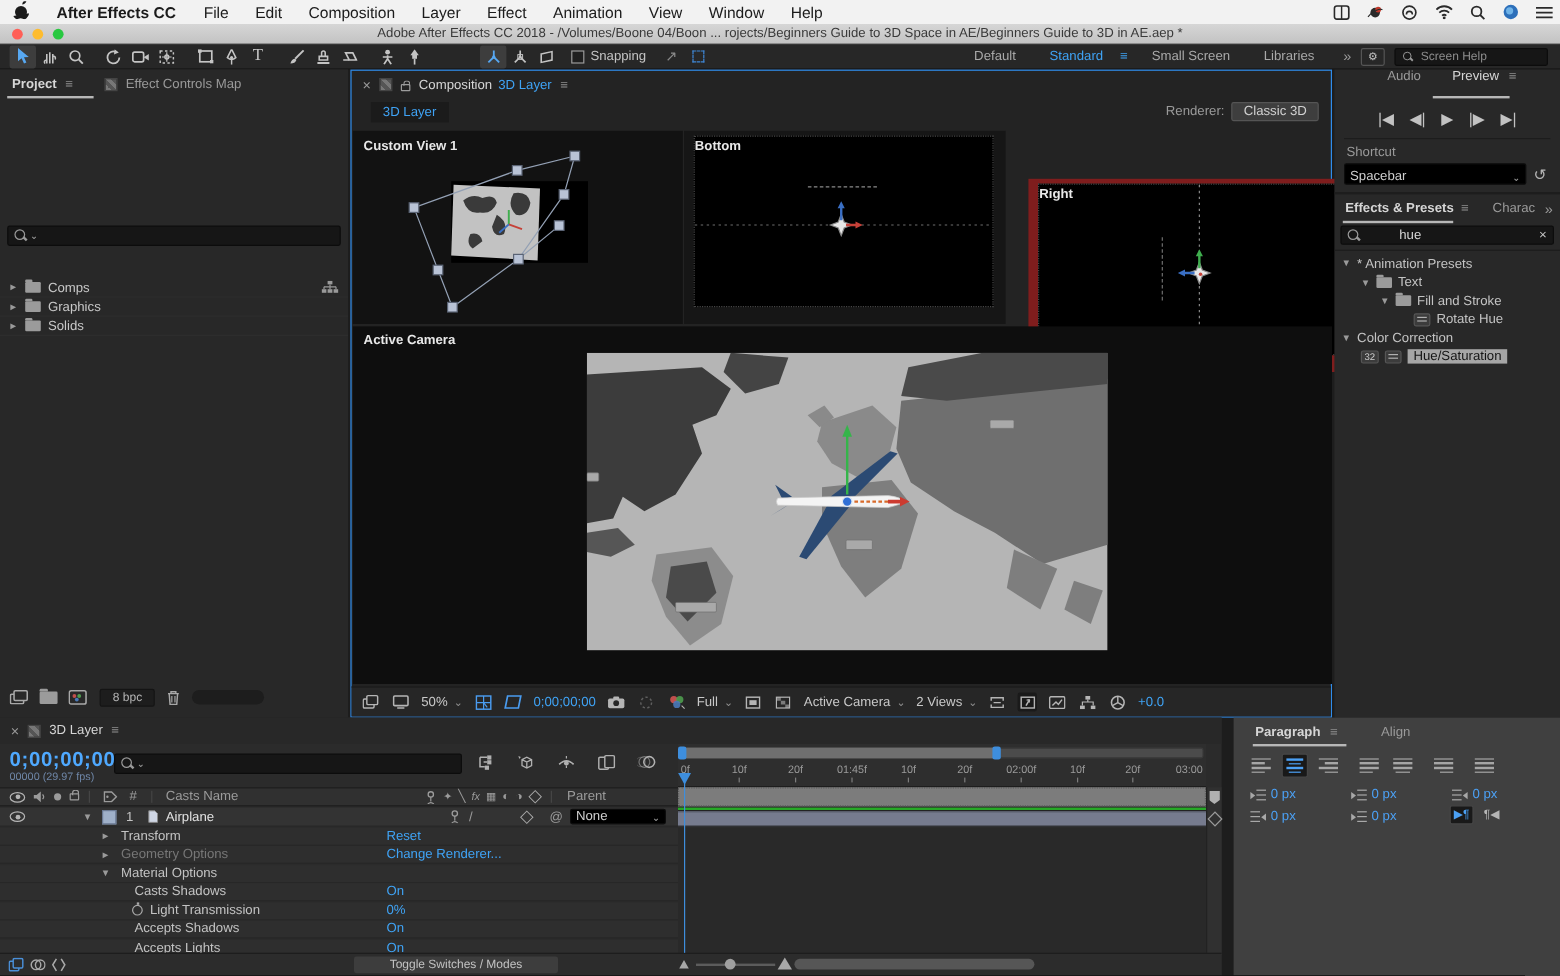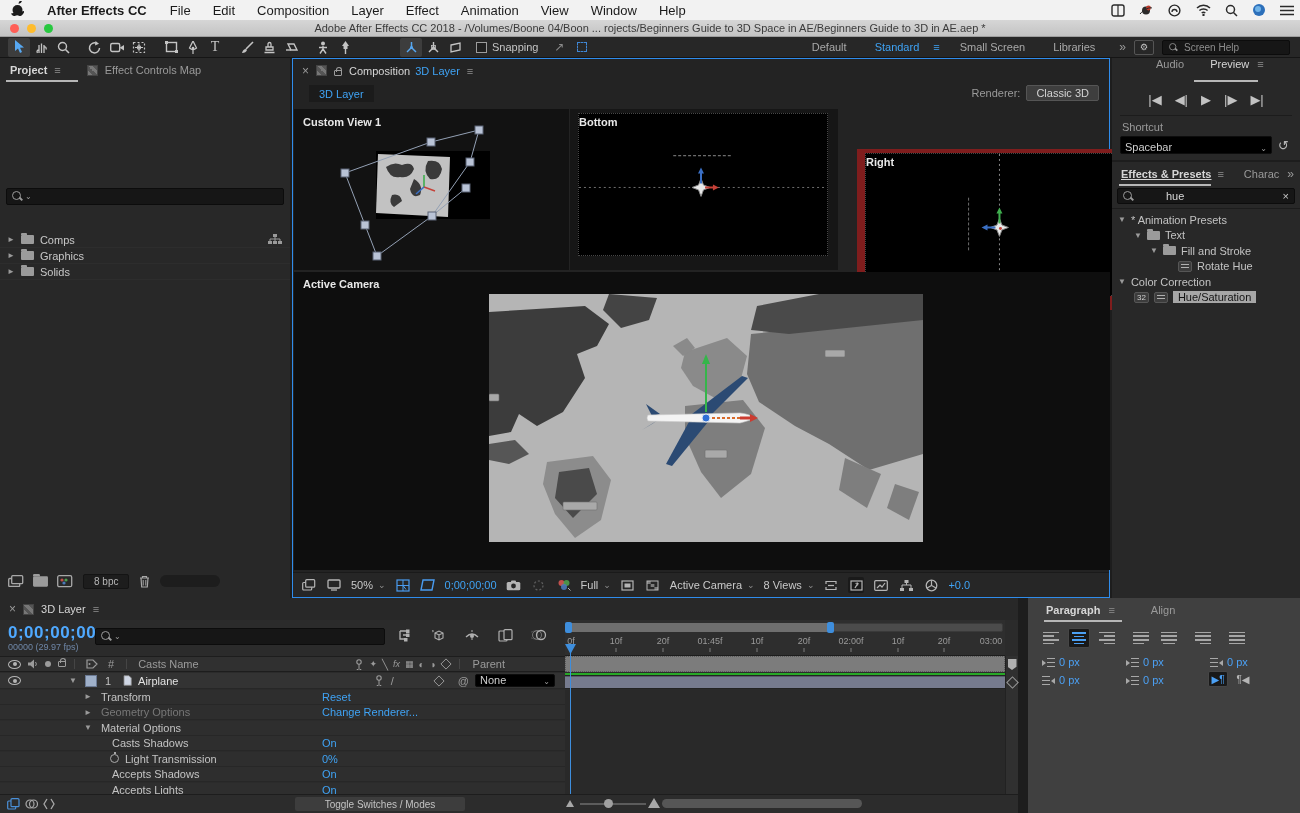--- a/index.html
+++ b/index.html
@@ -615,21 +615,21 @@
           <svg width="13" height="11" viewBox="0 0 13 11">
             <rect x="1" y="1" width="11" height="9" fill="none" stroke="#b5b5b5"></rect>
             <path d="M1 1 h3.7 v3 h3.7 v3 h3.6 v3 h-3.6 v-3 h-3.7 v-3 h-3.7z" fill="#b5b5b5" opacity=".6"></path>
           </svg>
         </span>
       <span class="ddl">
         <span>Active Camera</span>
         <span class="dd">⌄</span>
       </span>
       <span class="ddl">
-        <span>8 Views</span>
+        <span>2 Views</span>
         <span class="dd">⌄</span>
       </span>
       <span class="cbi">
           <svg width="14" height="11" viewBox="0 0 14 11">
             <path d="M2 4 V1.5 H12 V4 M2 7 V9.5 H12 V7" fill="none" stroke="#b5b5b5" stroke-width="1.2"></path>
             <line x1="4" y1="5.5" x2="10" y2="5.5" stroke="#b5b5b5" stroke-width="1.2"></line>
           </svg>
         </span>
       <span class="cbi" style="background:#1a1a1a;border-radius:2px;">
           <svg width="13" height="11" viewBox="0 0 13 11">
@@ -687,21 +687,21 @@
     <div class="abs tabtxt" style="left:10px;top:63px;">Shortcut</div>
     <div class="abs dropdown" style="left:8px;top:78px;width:152px;">
       <span>Spacebar</span>
       <span class="dd tri">⌄</span>
     </div>
     <div class="abs" style="left:166px;top:80px;color:#b5b5b5;font-size:13px;">↺</div>
     <div class="abs" style="left:0;top:102px;width:188px;height:2px;background:#1d1d1d;"></div>
 
     <div style="position:absolute;left:0;top:104px;width:100%;height:24px;display:flex;align-items:center;">
       <span style="width:9px"></span>
-      <span class="tabtxt on" style="font-weight:bold;text-decoration:underline;">Effects &amp; Presets</span>
+      <span class="tabtxt on" style="font-weight:bold;">Effects &amp; Presets</span>
       <span class="menu-glyph" style="margin-left:6px;">≡</span>
       <span style="flex:1"></span>
       <span class="tabtxt">Charac</span>
       <span class="chev" style="margin:0 8px;">»</span>
     </div>
     <div class="abs underline" style="left:7px;top:126px;width:92px;"></div>
     <div class="abs searchbox" style="left:5px;top:130px;width:178px;height:16px;">
       <span class="mag"></span>
       <span style="flex:1;padding-left:27px;">hue</span>
       <span style="color:#c9c9c9;">×</span>

